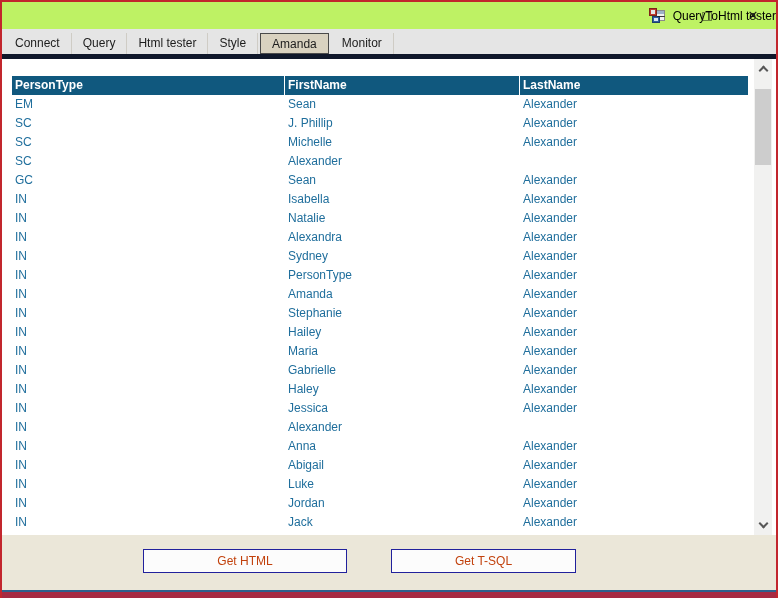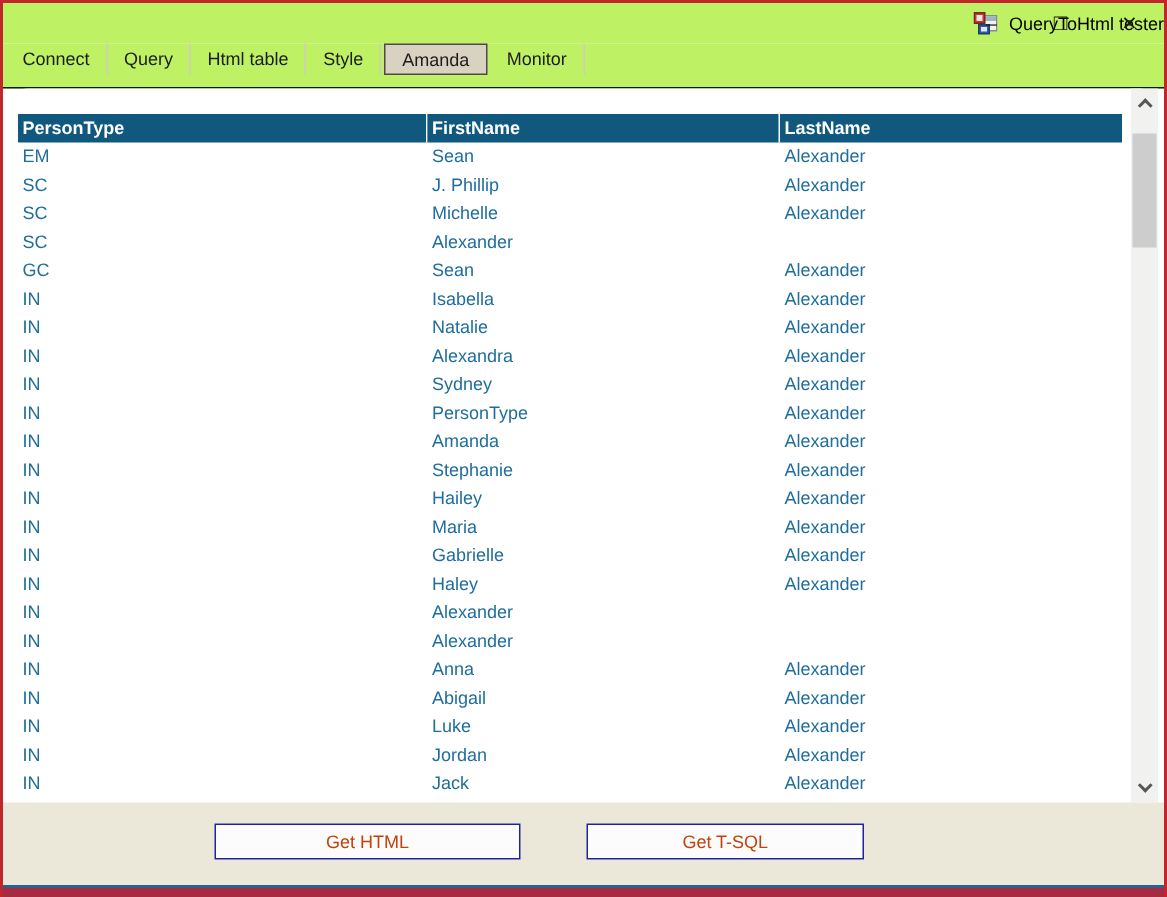--- a/index.html
+++ b/index.html
@@ -29,24 +29,24 @@
   .winbtn {
     width: 46px; height: 100%;
     display: flex; align-items: center; justify-content: center;
     font-size: 13px; color: #1a1a1a; cursor: default;
   }
   .winbtn.maxi { font-size: 15px; font-weight: 400; }
 
   
   .tabstrip {
     position: absolute; top: 27px; left: 0; right: 0; height: 30px;
-    background: #bef264;
-    display: flex; align-items: flex-start;
+    background: #e5e5e5;
+    display: flex; align-items: flex-end;
     padding-left: 2px;
-    border-bottom: 1px solid #0f172a;
+    border-bottom: 5px solid #0f172a;
   }
   .tab {
     height: 21px; line-height: 21px;
     padding: 0 11px;
     font-size: 12px; color: #1c1c1c;
     border-right: 1px solid #CFCCC5;
     white-space: nowrap; cursor: default;
   }
   .tab.selected {
     background: #D9D2C0;
@@ -135,21 +135,21 @@
     <div class="winbtns">
       <div class="winbtn">–</div>
       <div class="winbtn maxi">□</div>
       <div class="winbtn">✕</div>
     </div>
   </div>
 
   <div class="tabstrip" id="tabstrip">
       <div class="tab">Connect</div>
       <div class="tab">Query</div>
-      <div class="tab">Html table</div>
+      <div class="tab">Html tester</div>
       <div class="tab">Style</div>
       <div class="tab selected">Amanda</div>
       <div class="tab">Monitor</div>
     </div>
 
   <div class="panel">
     <div class="rtable">
       <div class="thead" id="thead">
           <div class="hcell">PersonType</div>
           <div class="hcell">FirstName</div>
@@ -230,20 +230,21 @@
             <div class="tcell">Gabrielle</div>
             <div class="tcell">Alexander</div>
           </div>
           <div class="trow">
             <div class="tcell">IN</div>
             <div class="tcell">Haley</div>
             <div class="tcell">Alexander</div>
           </div>
           <div class="trow">
             <div class="tcell">IN</div>
+            <div class="tcell">Jessica</div>
             <div class="tcell">Alexander</div>
           </div>
           <div class="trow">
             <div class="tcell">IN</div>
             <div class="tcell">Alexander</div>
           </div>
           <div class="trow">
             <div class="tcell">IN</div>
             <div class="tcell">Anna</div>
             <div class="tcell">Alexander</div>

